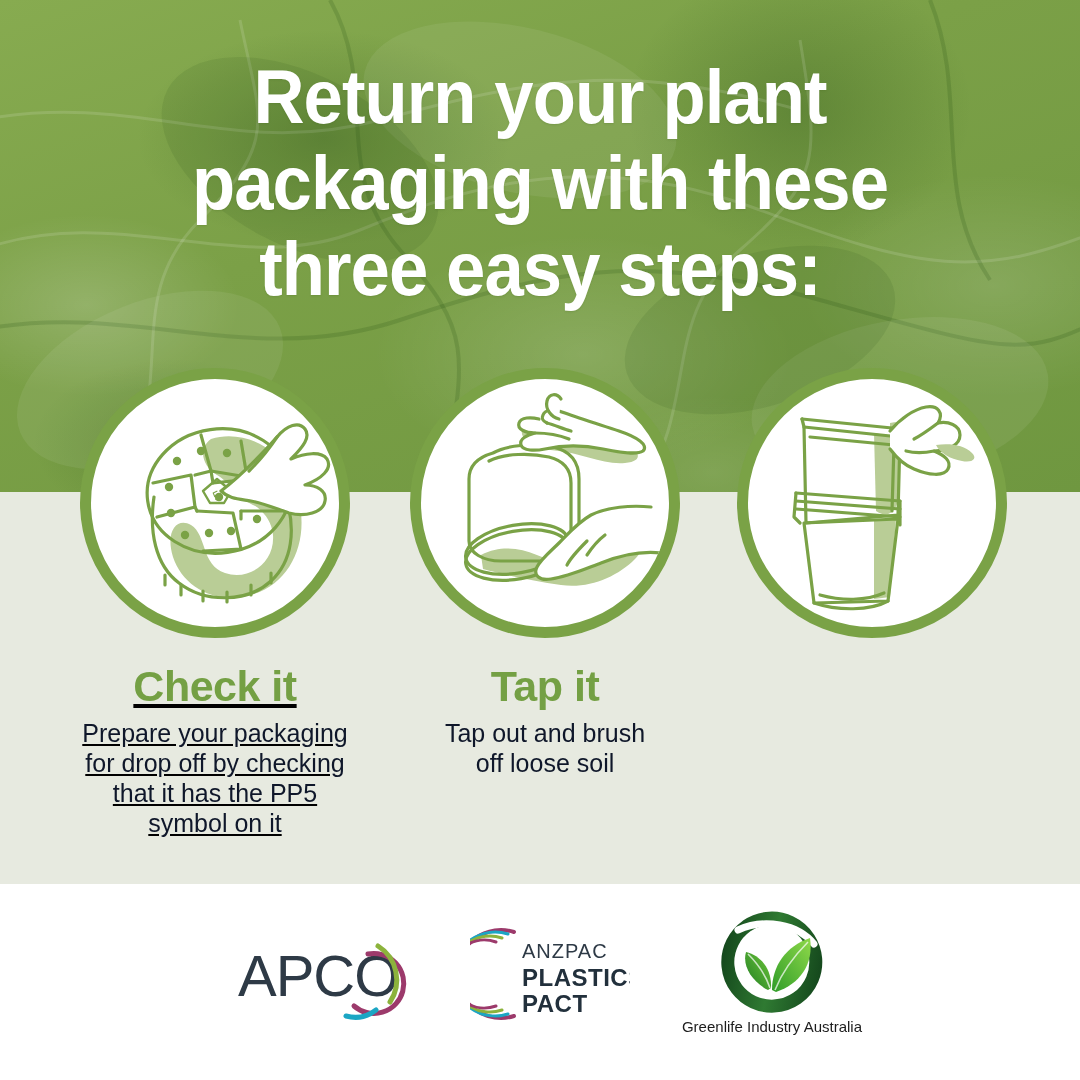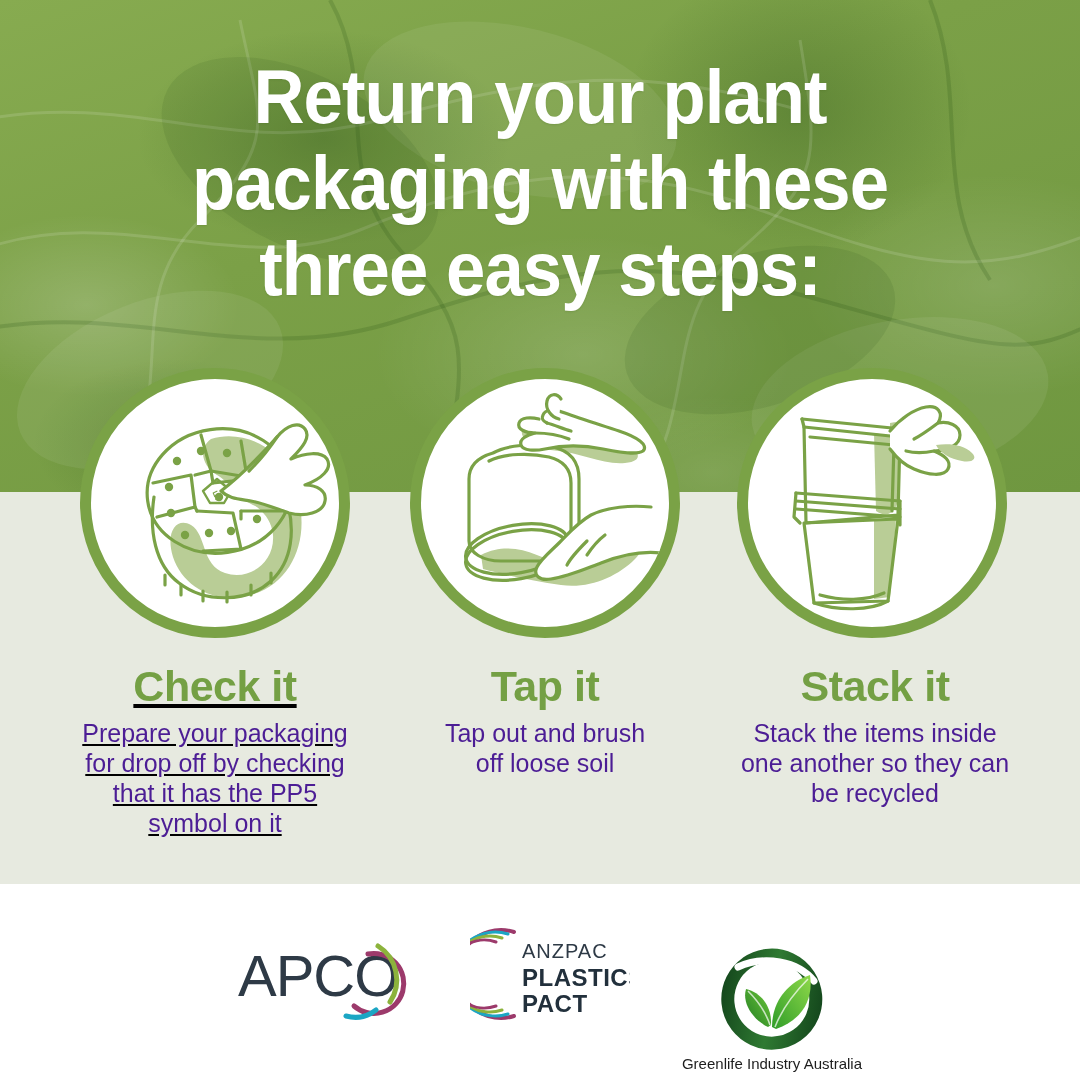--- a/index.html
+++ b/index.html
@@ -108,34 +108,34 @@
 
   .step-title {
     color: #74a044;
     font-size: 43px;
     font-weight: bold;
     line-height: 48px;
     letter-spacing: -0.5px;
     margin: 0 0 8px 0;
   }
   .step-body {
-    color: #4c1d95;
+    color: #0f172a;
     font-size: 25px;
     line-height: 30px;
     margin: 0;
     white-space: pre-line;
   }
 
   
   .logo {
     position: absolute;
   }
   #logo-apco      { left: 236px; top: 930px; }
   #logo-anzpac    { left: 470px; top: 920px; }
-  #logo-greenlife { left: 672px; top: 945px; }
+  #logo-greenlife { left: 672px; top: 908px; }
 </style>
 </head>
 <body>
 
 <div id="poster">
 
   <div class="band-green">
     <div class="leaf-photo"></div>
     <svg class="leaf-veins" viewBox="0 0 1080 492">
       <g fill="none" stroke="rgba(255,255,255,0.13)" stroke-width="3">
@@ -323,26 +323,20 @@
 that it has the PP5
 symbol on it</div>
   </div>
 
   <div class="step-text" id="step-text-2">
     <div class="step-title">Tap it</div>
     <div class="step-body">Tap out and brush
 off loose soil</div>
   </div>
 
-  <div class="step-text" id="step-text-3">
-    <div class="step-title">Stack it</div>
-    <div class="step-body">Stack the items inside
-one another so they can
-be recycled</div>
-  </div>
 
   <div class="logo" id="logo-apco">
     <svg width="180" height="96" viewBox="0 0 180 96">
       <text x="2" y="66" font-family="Liberation Sans, sans-serif" font-size="58" fill="#2e3a46" letter-spacing="-1">APCO</text>
       <g fill="none" stroke-linecap="round">
         <path d="M132 24 A 30 30 0 1 1 118 76" stroke="#9c3a6b" stroke-width="5"></path>
         <path d="M142 16 A 40 40 0 0 1 154 72" stroke="#8cb33c" stroke-width="5"></path>
         <path d="M110 86 A 34 34 0 0 0 140 80" stroke="#1ba6c4" stroke-width="5"></path>
       </g>
     </svg>

